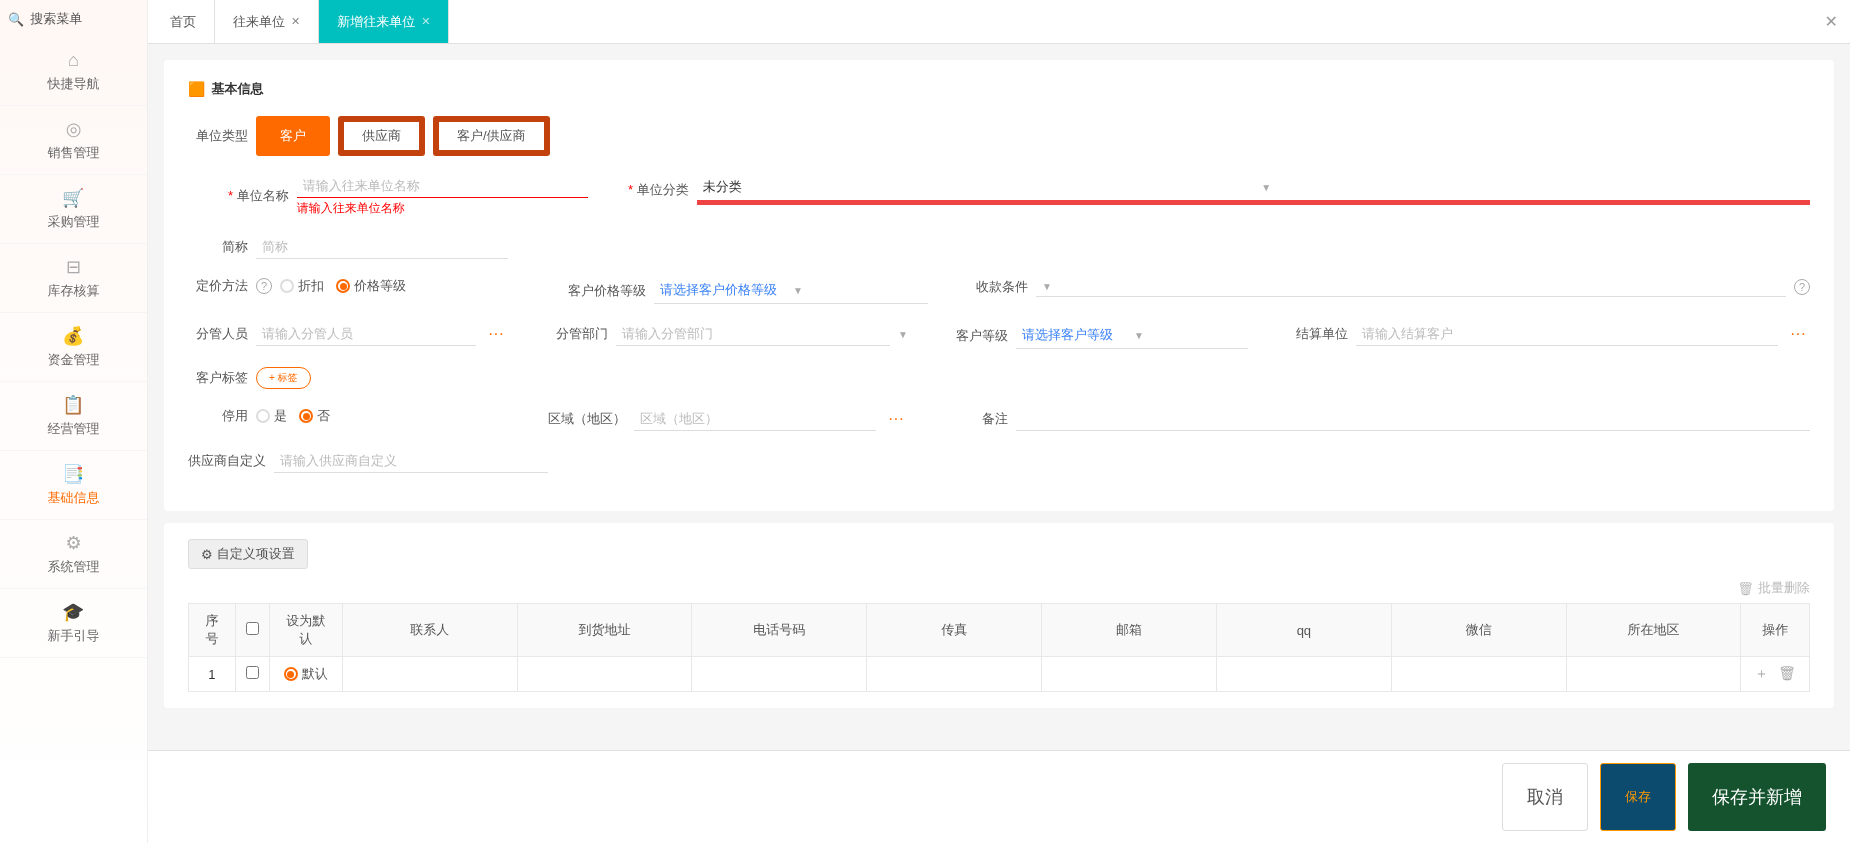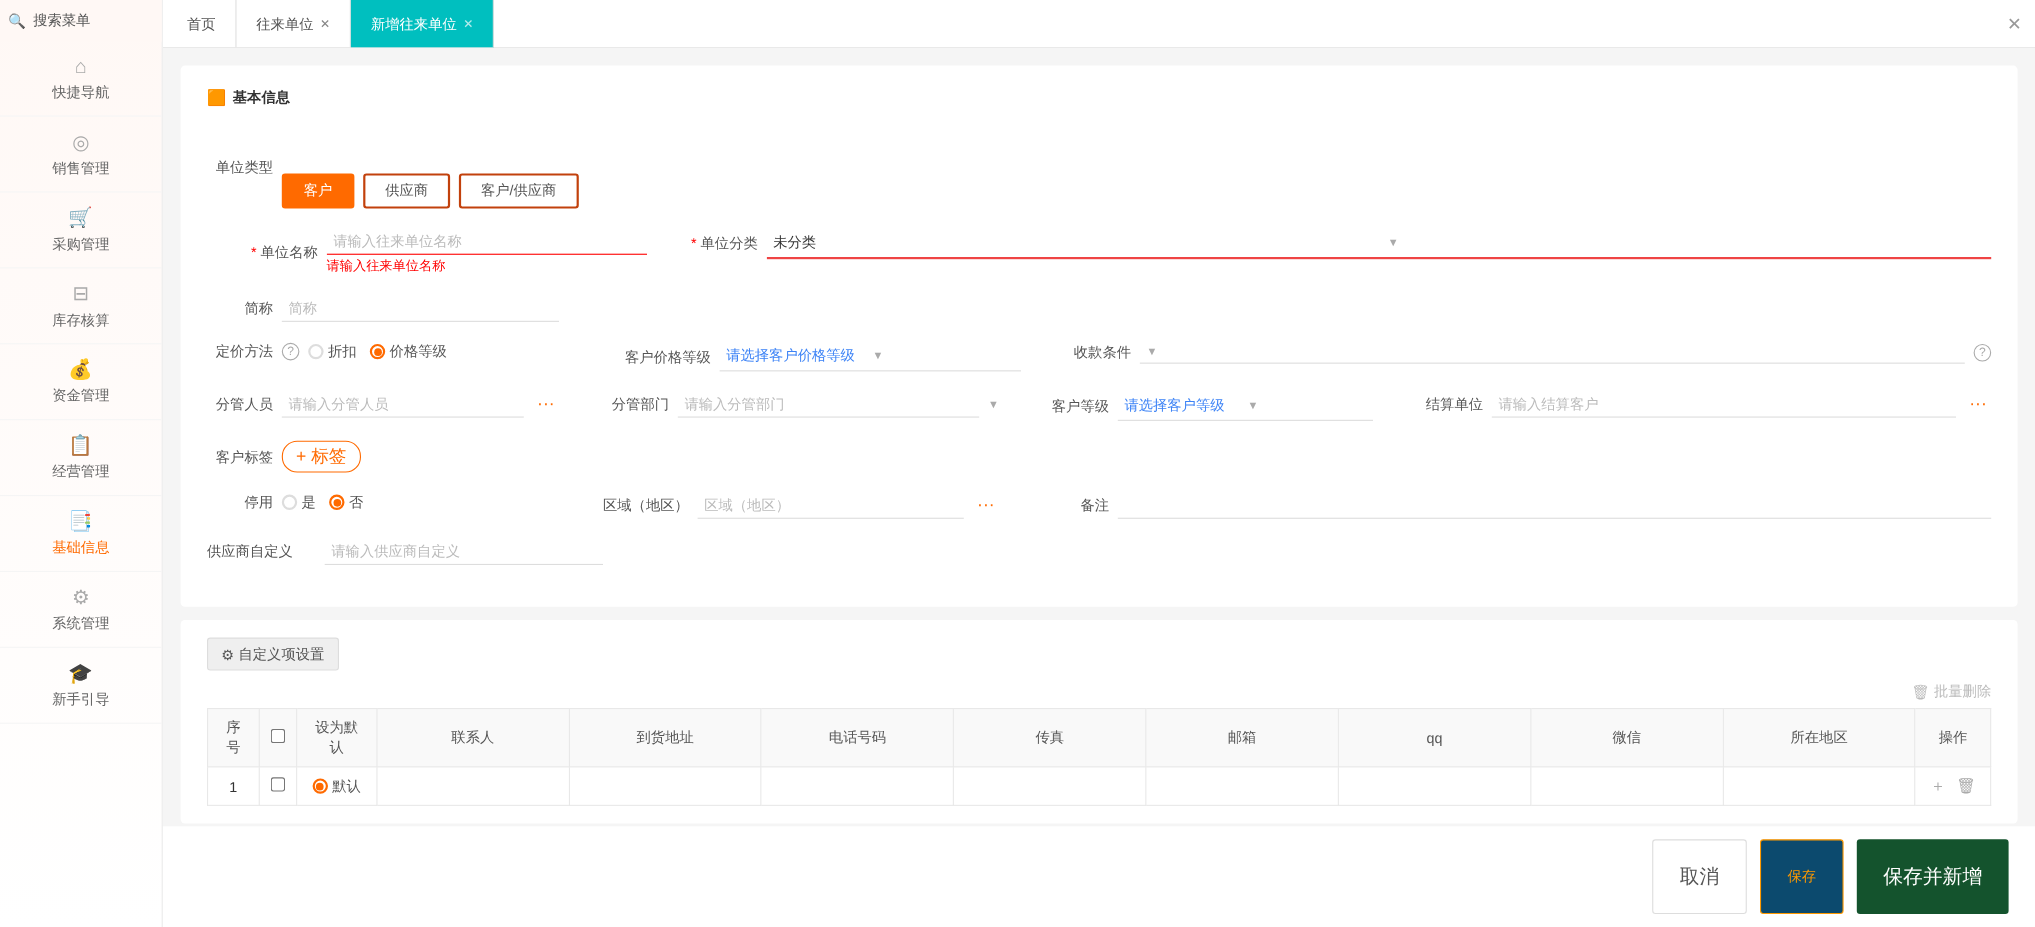--- a/index.html
+++ b/index.html
@@ -153,27 +153,26 @@
     }
     .form-input.error-border { border-bottom-color: red; }
     .form-input::placeholder { color: #bbb; }
 
     .unit-type-btns {
       display: flex;
       gap: 8px;
     }
     .unit-btn {
       padding: 5px 18px;
-      border: 2px solid #c2410c;
+      border: 6px solid #c2410c;
       border-radius: 3px;
       cursor: pointer;
       font-size: 13px;
       background: #fff;
       color: #555;
-      margin-top: 42px;
     }
     .unit-btn.active {
       background: #ff6a00;
       border-color: #ff6a00;
       color: #fff;
     }
 
     .select-wrapper {
       display: flex;
       align-items: center;
@@ -215,21 +214,21 @@
       border-radius: 50%;
     }
 
     .tag-btn {
       border: 1px solid #ff6a00;
       color: #ff6a00;
       border-radius: 14px;
       padding: 3px 12px;
       background: #fff;
       cursor: pointer;
-      font-size: 16px;
+      font-size: 10px;
     }
 
     .dots-btn {
       color: #ff6a00;
       cursor: pointer;
       font-size: 16px;
       padding: 0 4px;
       flex-shrink: 0;
     }
 
@@ -429,21 +428,21 @@
         <div class="form-group" style="flex:0 0 360px; max-width:360px;">
           <span class="form-label required">单位名称</span>
           <div class="form-input-wrap">
             <input type="text" class="form-input error-border" placeholder="请输入往来单位名称" style="">
             <span style="color:red;font-size:12px;margin-top:2px;">请输入往来单位名称</span>
           </div>
         </div>
         <div class="col-divider"></div>
         <div class="form-group" style="flex:1;">
           <span class="form-label required">单位分类</span>
-          <div class="select-wrapper" style="border-bottom:2px solid #ef4444;gap:16px;">
+          <div class="select-wrapper" style="border-bottom:5px solid #ef4444;gap:16px;">
             <span class="value">未分类</span>
             <span class="arrow">▼</span>
           </div>
         </div>
       </div>
 
       <div class="form-row">
         <div class="form-group" style="flex:0 0 320px; max-width:320px;">
           <span class="form-label">简称</span>
           <input type="text" class="form-input" placeholder="简称" style="">
@@ -541,21 +540,21 @@
         <div class="col-divider"></div>
         <div class="form-group" style="flex:1;">
           <span class="form-label">备注</span>
           <input type="text" class="form-input" style="flex: 1 1 0%;">
         </div>
       </div>
 
       <div class="form-row">
         <div class="form-group" style="flex:0 0 360px; max-width:360px;">
           <span class="form-label">供应商自定义</span>
-          <input type="text" class="form-input" placeholder="请输入供应商自定义" style="flex: 1 1 0%; margin-left: 21px;">
+          <input type="text" class="form-input" placeholder="请输入供应商自定义" style="flex: 1 1 0%;">
         </div>
       </div>
     </div>
 
     <div class="table-section">
       <button class="custom-settings-btn">
         <span>⚙</span>
         <span>自定义项设置</span>
       </button>
       <div class="bulk-delete">

